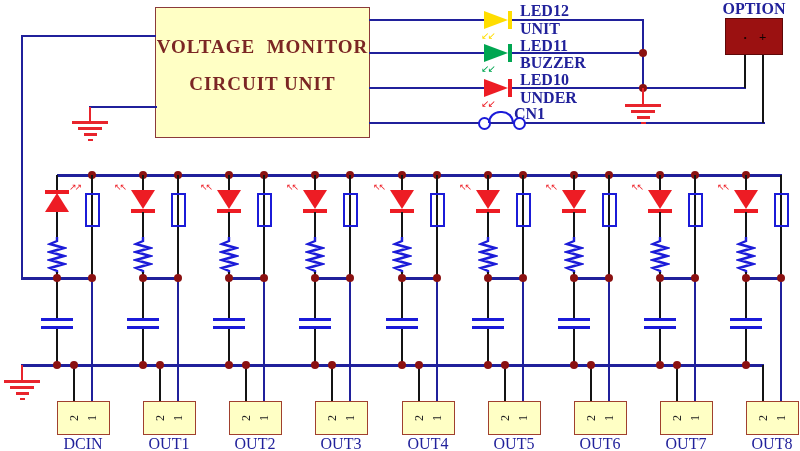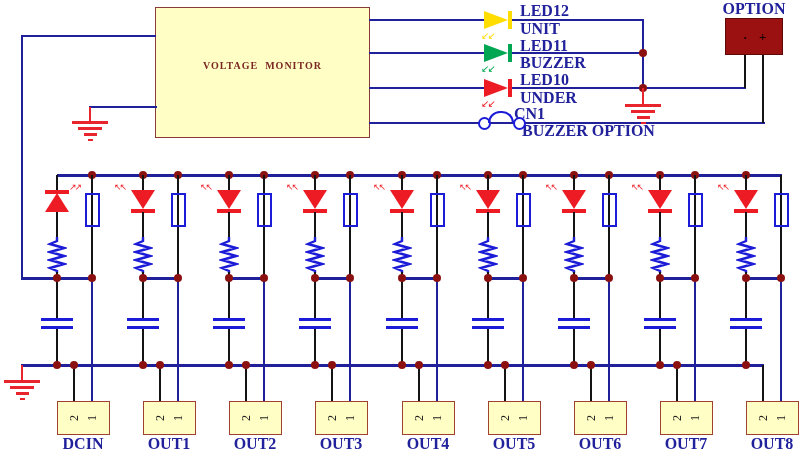--- a/index.html
+++ b/index.html
@@ -7,21 +7,21 @@
         font-family:"Liberation Serif", serif;}
   .wire{position:absolute;background:var(--wire);}
   .blk{position:absolute;background:#141414;}
   .red{position:absolute;background:var(--ground);}
   .dot{position:absolute;width:8px;height:8px;border-radius:50%;background:var(--junction);}
   .lab{position:absolute;font-size:16px;font-weight:600;color:var(--label_text);line-height:1;white-space:nowrap;}
   
   .vmbox{position:absolute;left:155px;top:7px;width:215px;height:131px;background:var(--panel_fill);
          border:1.5px solid var(--panel_border);box-sizing:border-box;display:flex;flex-direction:column;
          align-items:center;justify-content:center;gap:15px;padding-bottom:14px;}
-  .vmbox div{color:var(--unit_text);font-size:10px;font-weight:700;letter-spacing:1px;white-space:pre;}
+  .vmbox div{color:var(--unit_text);font-size:19px;font-weight:700;letter-spacing:1px;white-space:pre;}
   
   .gnd{position:absolute;width:36px;display:flex;flex-direction:column;align-items:center;gap:3px;}
   .gnd i{display:block;background:var(--ground);}
   .gnd .g1{width:36px;height:3px;} .gnd .g2{width:24px;height:3px;}
   .gnd .g3{width:13px;height:2.5px;} .gnd .g4{width:5px;height:2.5px;}
   
   .itri{position:absolute;width:0;height:0;border-top:9px solid transparent;border-bottom:9px solid transparent;
         border-left:24px solid #888;left:484px;}
   .ibar{position:absolute;left:508px;width:4px;height:18px;background:#888;}
   .irays{position:absolute;left:481px;font-size:10px;letter-spacing:-2px;line-height:1;}
@@ -47,30 +47,31 @@
   .ch.down .rays{left:1px;} .ch.down .rays::before{content:"↖↖";}
   .ch.up .rays{left:42px;} .ch.up .rays::before{content:"↗↗";}
   .ch .fuse{position:absolute;left:58px;top:23px;width:15px;height:34px;border:2.5px solid var(--component);
         box-sizing:border-box;}
   .ch .cap{position:absolute;left:14px;width:32px;height:3px;background:var(--component);}
   .ch .cbox{position:absolute;left:30px;top:231px;width:53px;height:34px;background:var(--panel_fill);
         border:1.5px solid #a0402e;box-sizing:border-box;}
   .ch .cbox span{position:absolute;top:10px;width:12px;text-align:center;font-size:12px;color:#222;
         transform:rotate(-90deg);line-height:1;}
   .ch .p2{left:10px;} .ch .p1{left:28px;}
-  .ch .clbl{position:absolute;left:16px;top:266px;width:80px;text-align:center;font-size:16px;font-weight:700;
+  .ch .clbl{position:absolute;left:16px;top:266px;width:80px;text-align:center;font-size:16px;font-weight:400;
         color:var(--label_text);line-height:1;}
 </style>
 </head>
 <body>
 
 <div class="page">
 
   <div class="vmbox">
     <div>VOLTAGE  MONITOR</div>
+    <div>CIRCUIT UNIT</div>
   </div>
 
   <div class="wire" style="left:21px;top:35px;width:135px;height:2px;"></div>
   <div class="wire" style="left:21px;top:35px;width:2px;height:243px;"></div>
   <div class="wire" style="left:21px;top:277px;width:38px;height:2.5px;"></div>
 
   <div class="wire" style="left:89px;top:106px;width:68px;height:2px;"></div>
   <div class="red" style="left:89px;top:107px;width:2px;height:15px;"></div>
   <div class="gnd" style="left:72px;top:121px;">
     <i class="g1"></i>
@@ -114,21 +115,20 @@
     <div class="irays" style="top: 99px; color: rgb(237, 28, 36);"></div>
   </div>
 
   <span class="lab" style="left:520px;top:3px;">LED12</span>
   <span class="lab" style="left:520px;top:21px;">UNIT</span>
   <span class="lab" style="left:520px;top:38px;">LED11</span>
   <span class="lab" style="left:520px;top:55px;">BUZZER</span>
   <span class="lab" style="left:520px;top:72px;">LED10</span>
   <span class="lab" style="left:520px;top:90px;text-align:center;">UNDER</span>
   <span class="lab" style="left:514px;top:106px;">CN1</span>
-  <span class="lab" style="left:522px;top:123px;">BUZZER OPTION</span>
 
   <div class="cncirc" style="left:478px;top:117px;"></div>
   <div class="cncirc" style="left:513px;top:117px;"></div>
   <div class="cnarc"></div>
 
   <span class="lab" style="left:719px;top:1px;width:70px;text-align:center;">OPTION</span>
   <div class="buzz">
     <span style="left:17px;top:12px;">·</span>
     <span style="left:33px;top:11px;">+</span>
   </div>

